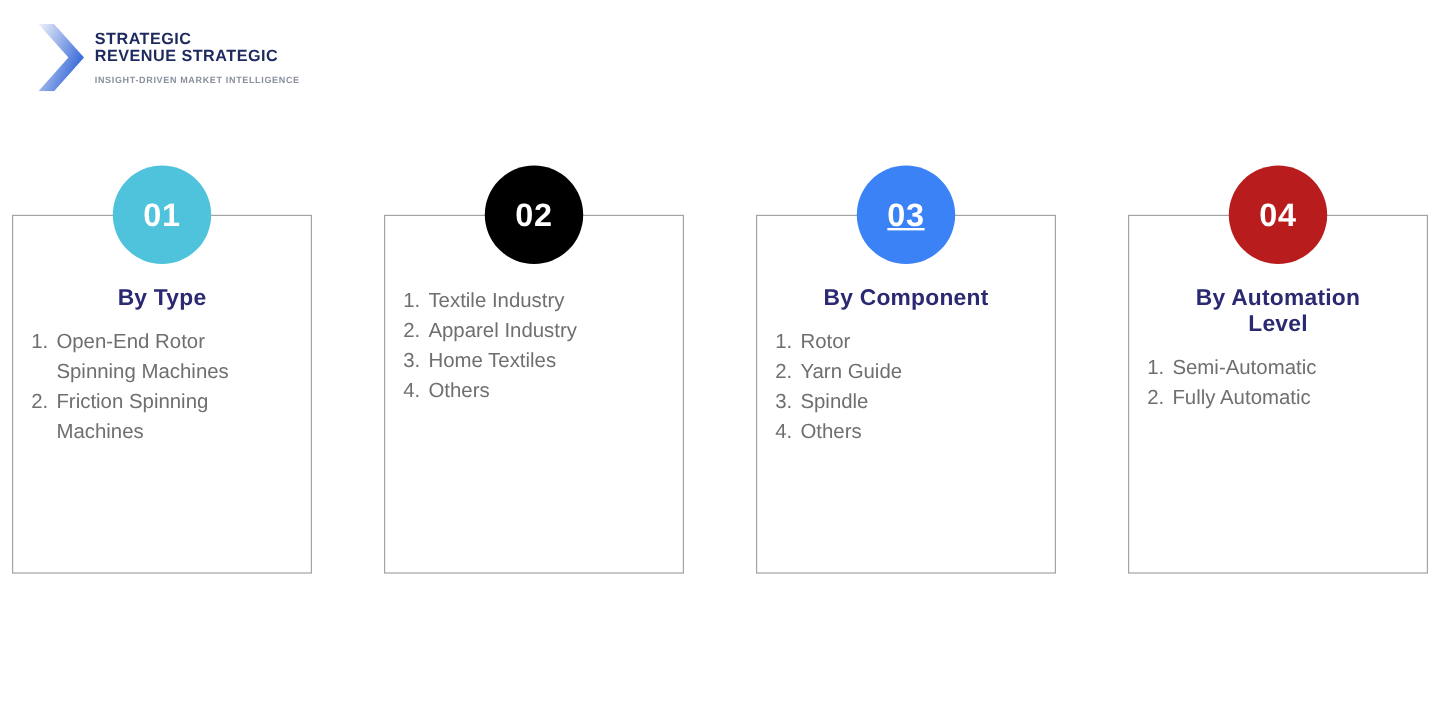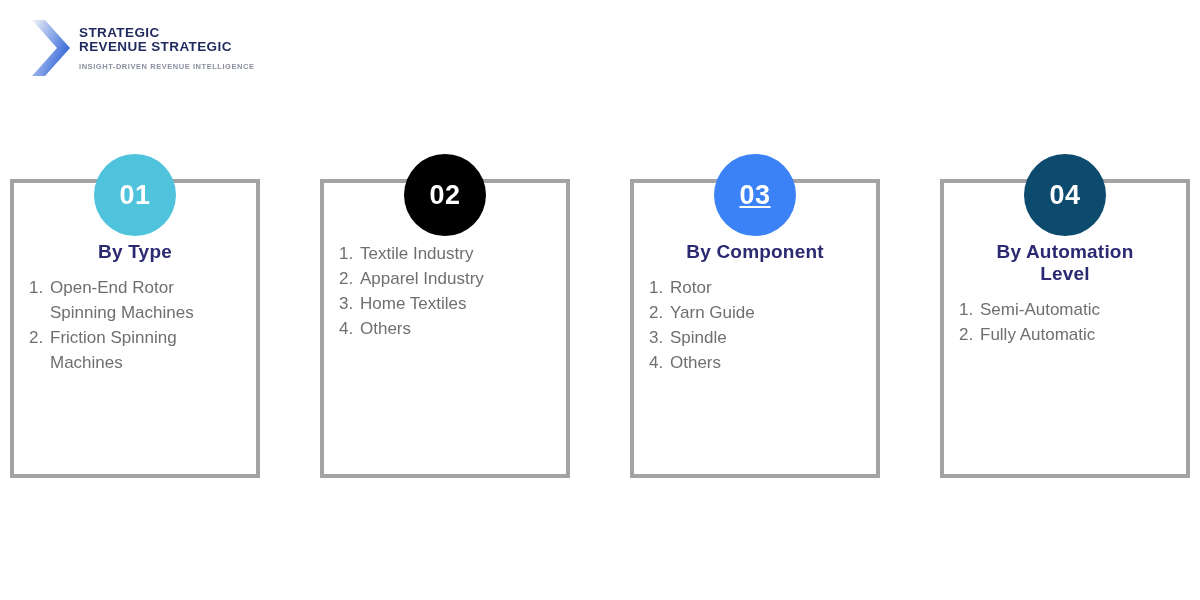--- a/index.html
+++ b/index.html
@@ -59,39 +59,39 @@
     position: absolute;
     top: 138px;
     left: 10px;
     right: 10px;
     display: flex;
     gap: 60px;
   }
   .seg { position: relative; width: 250px; }
   .badge {
     position: absolute;
-    top: 16px;
+    top: 0;
     left: 50%;
     transform: translateX(-50%);
     width: 82px;
     height: 82px;
     border-radius: 50%;
     display: flex;
     align-items: center;
     justify-content: center;
     color: #ffffff;
     font-size: 27px;
     font-weight: 700;
     letter-spacing: 0.5px;
     z-index: 2;
   }
   .card {
     margin-top: 41px;
     height: 299px;
-    border: 4px solid #a3a3a3;
+    border: 1px solid #a3a3a3;
     background: #ffffff;
     padding: 58px 45px 0 15px;
   }
   .card h3 {
     font-size: 19px;
     font-weight: 700;
     color: #2a2972;
     text-align: center;
     letter-spacing: 0.2px;
     margin-bottom: 12px;
@@ -147,21 +147,21 @@
             <stop offset="0" stop-color="#f2f3f8"></stop>
             <stop offset="1" stop-color="#2e63d8"></stop>
           </linearGradient>
         </defs>
         <path d="M0 0 L13 0 L38 28 L13 56 L0 56 L25 28 Z" fill="url(#lgChev)"></path>
       </svg>
     </span>
     <span class="logo-text">
       <span class="logo-line">STRATEGIC</span>
       <span class="logo-line">REVENUE STRATEGIC</span>
-      <span class="logo-tagline">INSIGHT-DRIVEN REVENUE INTELLIGENCE</span>
+      <span class="logo-tagline">INSIGHT-DRIVEN MARKET INTELLIGENCE</span>
     </span>
   </div>
 
 
   <div class="cards">
 
     <div class="seg">
       <div class="badge" style="background: rgb(79, 195, 220);">01</div>
       <div class="card">
         <h3>By Type</h3>
@@ -191,21 +191,21 @@
         <ol>
             <li>Rotor</li>
             <li>Yarn Guide</li>
             <li>Spindle</li>
             <li>Others</li>
           </ol>
       </div>
     </div>
 
     <div class="seg">
-      <div class="badge" style="background: #0c4a6e;">04</div>
+      <div class="badge" style="background: #b91c1c;">04</div>
       <div class="card">
         <h3>By Automation Level</h3>
         <ol>
             <li>Semi-Automatic</li>
             <li>Fully Automatic</li>
           </ol>
       </div>
     </div>
 
   </div>

